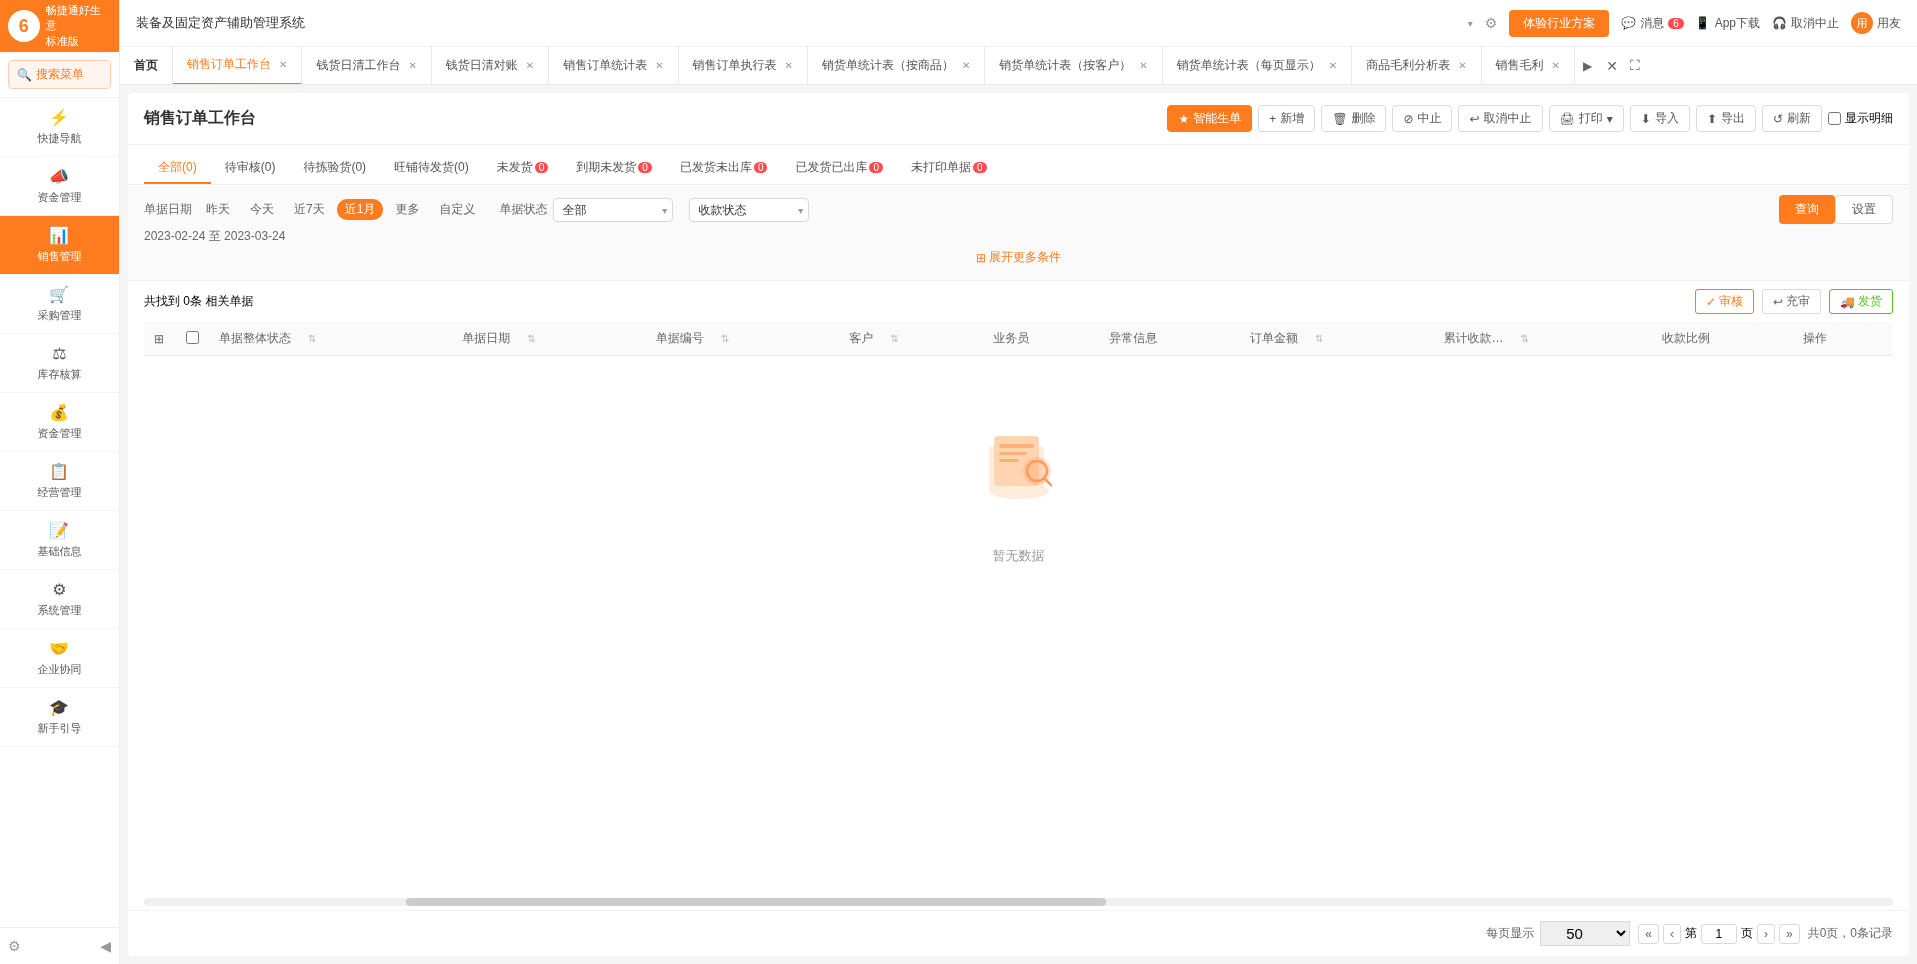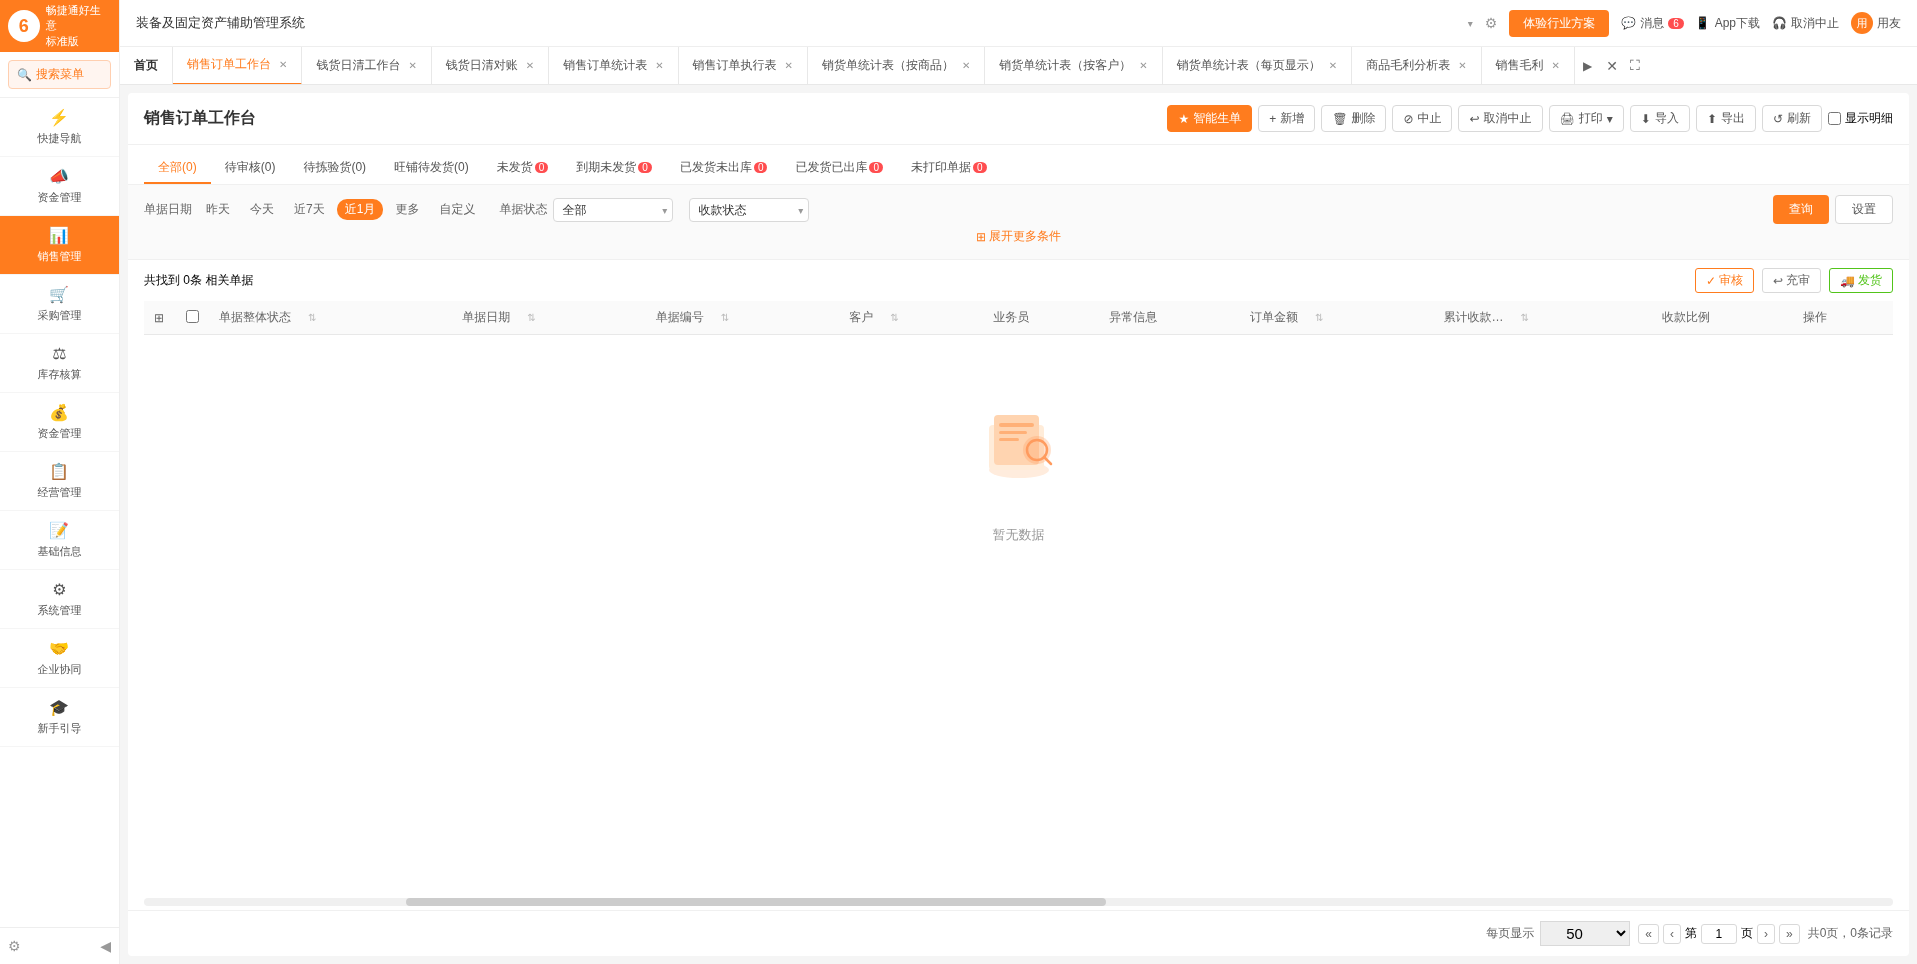--- a/index.html
+++ b/index.html
@@ -67,21 +67,21 @@
     .filter-date-options { display: flex; gap: 4px; align-items: center; }
     .filter-date-btn { padding: 2px 8px; border-radius: 3px; cursor: pointer; color: #666; font-size: 12px; }
     .filter-date-btn.active { background: #ff7c1e; color: #fff; border-radius: 10px; }
     .filter-date-range { color: #666; font-size: 12px; }
     .filter-select { border: 1px solid #d9d9d9; border-radius: 4px; padding: 4px 24px 4px 8px; font-size: 12px; color: #333; background: #fff; appearance: none; cursor: pointer; min-width: 120px; }
     .filter-select-wrap { position: relative; display: inline-block; }
     .filter-select-wrap::after { content: '▾'; position: absolute; right: 6px; top: 50%; transform: translateY(-50%); color: #999; pointer-events: none; font-size: 10px; }
     .filter-expand { color: #ff7c1e; cursor: pointer; font-size: 12px; display: flex; align-items: center; gap: 3px; }
     .filter-search-btn { background: #ff7c1e; color: #fff; border: none; border-radius: 4px; padding: 5px 16px; font-size: 12px; cursor: pointer; }
     .filter-set-btn { border: 1px solid #d9d9d9; background: #fff; border-radius: 4px; padding: 5px 16px; font-size: 12px; cursor: pointer; color: #555; }
-    .filter-right { margin-left: auto; display: flex; gap: 6px; }
+    .filter-right { margin-left: auto; display: flex; }
     .expand-row { display: flex; justify-content: center; padding: 4px 0; }
 
     
     .result-info { padding: 8px 16px; display: flex; align-items: center; justify-content: space-between; }
     .result-actions { display: flex; gap: 8px; }
     .result-action-btn { padding: 3px 10px; border-radius: 3px; font-size: 12px; cursor: pointer; border: 1px solid; display: flex; align-items: center; gap: 3px; }
     .btn-audit { color: #ff7c1e; border-color: #ff7c1e; background: #fff; }
     .btn-unaudit { color: #666; border-color: #d9d9d9; background: #fff; }
     .btn-ship { color: #52c41a; border-color: #52c41a; background: #fff; }
 
@@ -375,20 +375,23 @@
                 <option value="paid">已收款</option>
                 <option value="unpaid">未收款</option>
               </select>
             </div>
           </div>
           <div class="filter-right">
             <button class="filter-search-btn">查询</button>
             <button class="filter-set-btn">设置</button>
           </div>
         </div>
+        <div class="filter-row" style="margin-top:4px;">
+          <span class="filter-date-range">2023-02-24 至 2023-03-24</span>
+        </div>
         <div class="expand-row">
           <span class="filter-expand">
             <span>⊞</span>
             <span>展开更多条件</span>
           </span>
         </div>
       </div>
 
       <div class="result-info">
         <div>

